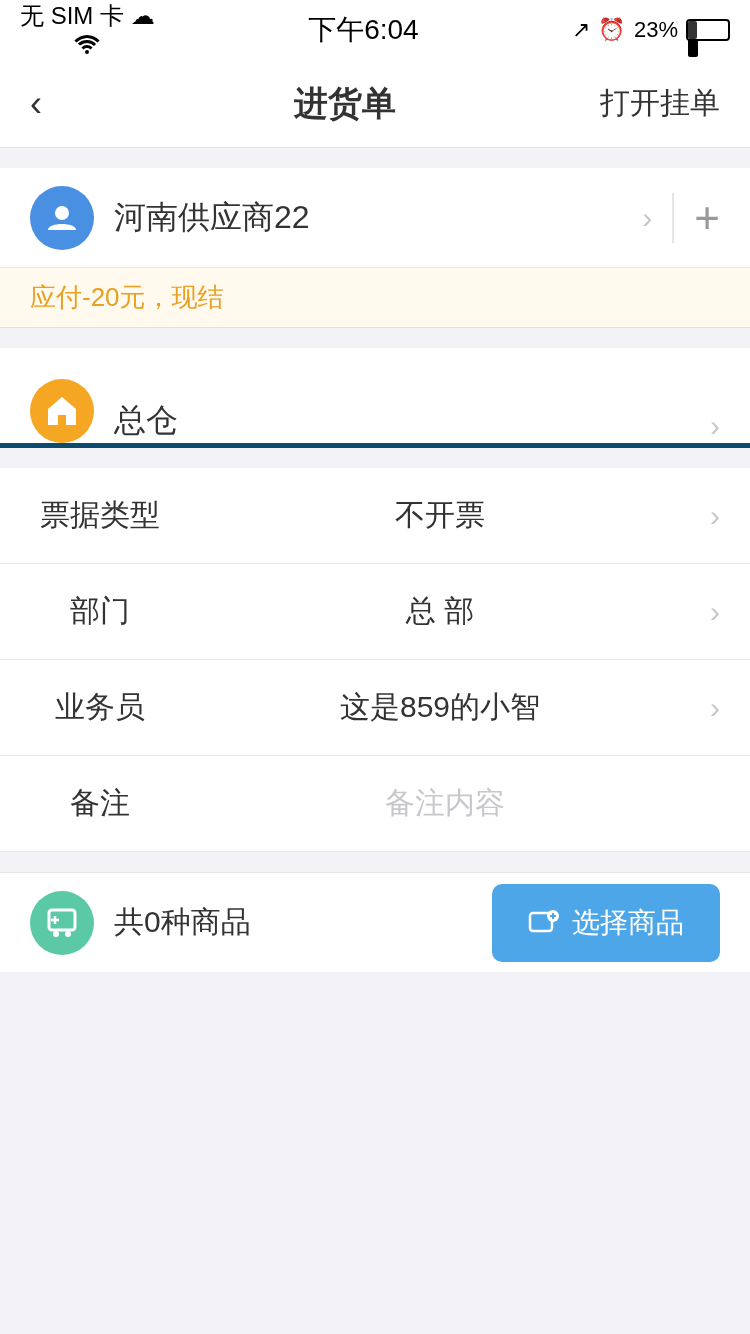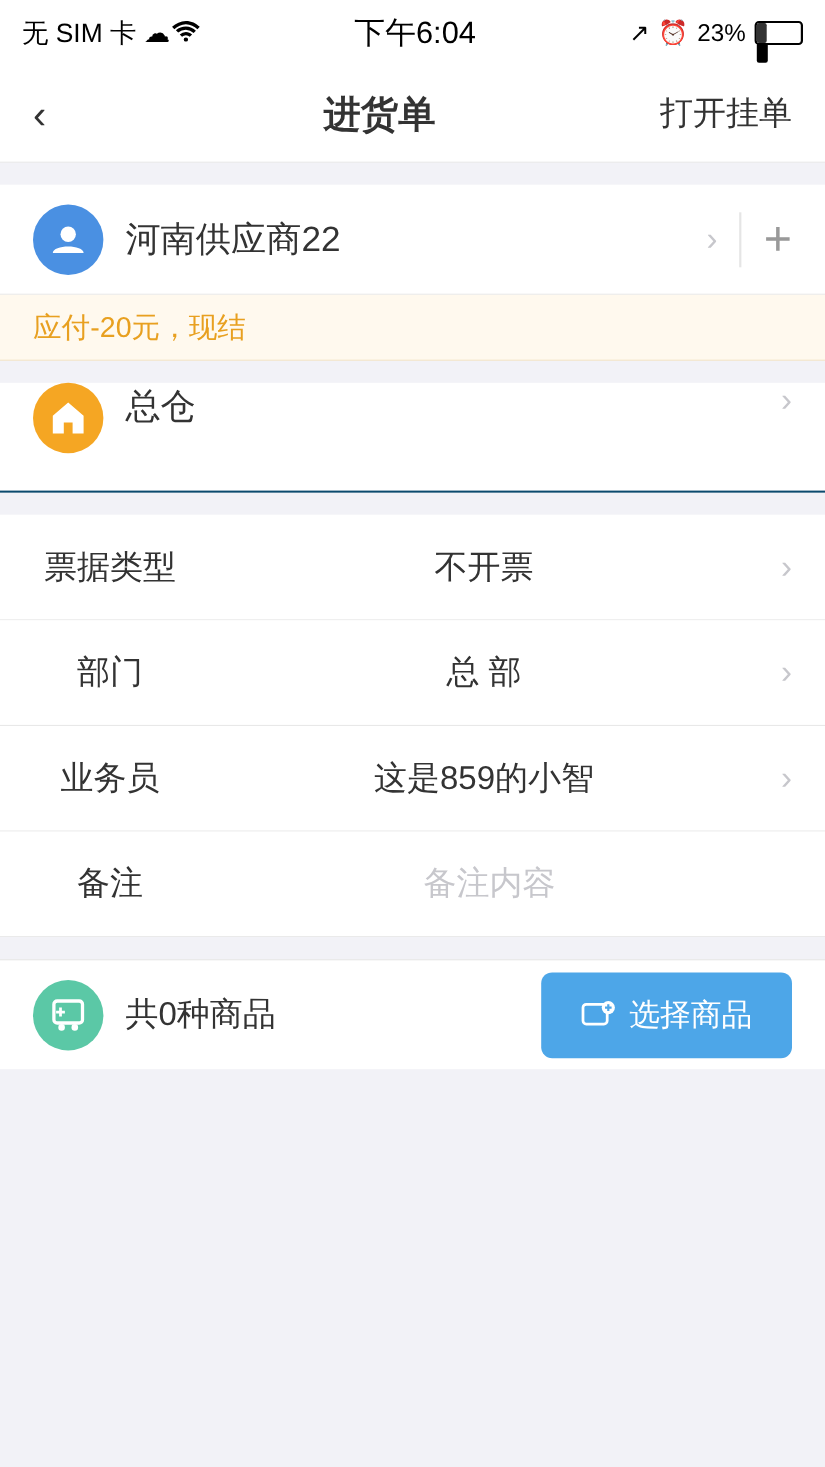--- a/index.html
+++ b/index.html
@@ -18,21 +18,21 @@
       width: 750px;
       height: 60px;
       background: #fff;
       display: flex;
       align-items: center;
       justify-content: space-between;
       padding: 0 20px;
       font-size: 24px;
       color: #000;
     }
-    .status-left { display: flex; align-items: center; gap: 0; }
+    .status-left { display: flex; align-items: center; gap: 0; flex-direction: column; }
     .status-center { font-size: 28px; font-weight: 500; }
     .status-right { display: flex; align-items: center; gap: 8px; font-size: 22px; }
 
     
     .nav-bar {
       width: 750px;
       height: 88px;
       background: #fff;
       display: flex;
       align-items: center;
@@ -147,25 +147,25 @@
       color: #c7c7cc;
       font-size: 30px;
     }
     .form-value-placeholder {
       color: #c7c7cc;
     }
 
     
     .warehouse-row {
       display: flex;
-      align-items: flex-start;
+      align-items: flex-end;
       padding: 0 30px;
       height: 100px;
       background: #fff;
-      border-bottom: 2px solid #0c4a6e;
+      border-bottom: 5px solid #0c4a6e;
     }
     .warehouse-icon {
       width: 64px;
       height: 64px;
       border-radius: 50%;
       background: #f5a623;
       display: flex;
       align-items: center;
       justify-content: center;
       margin-right: 20px;

